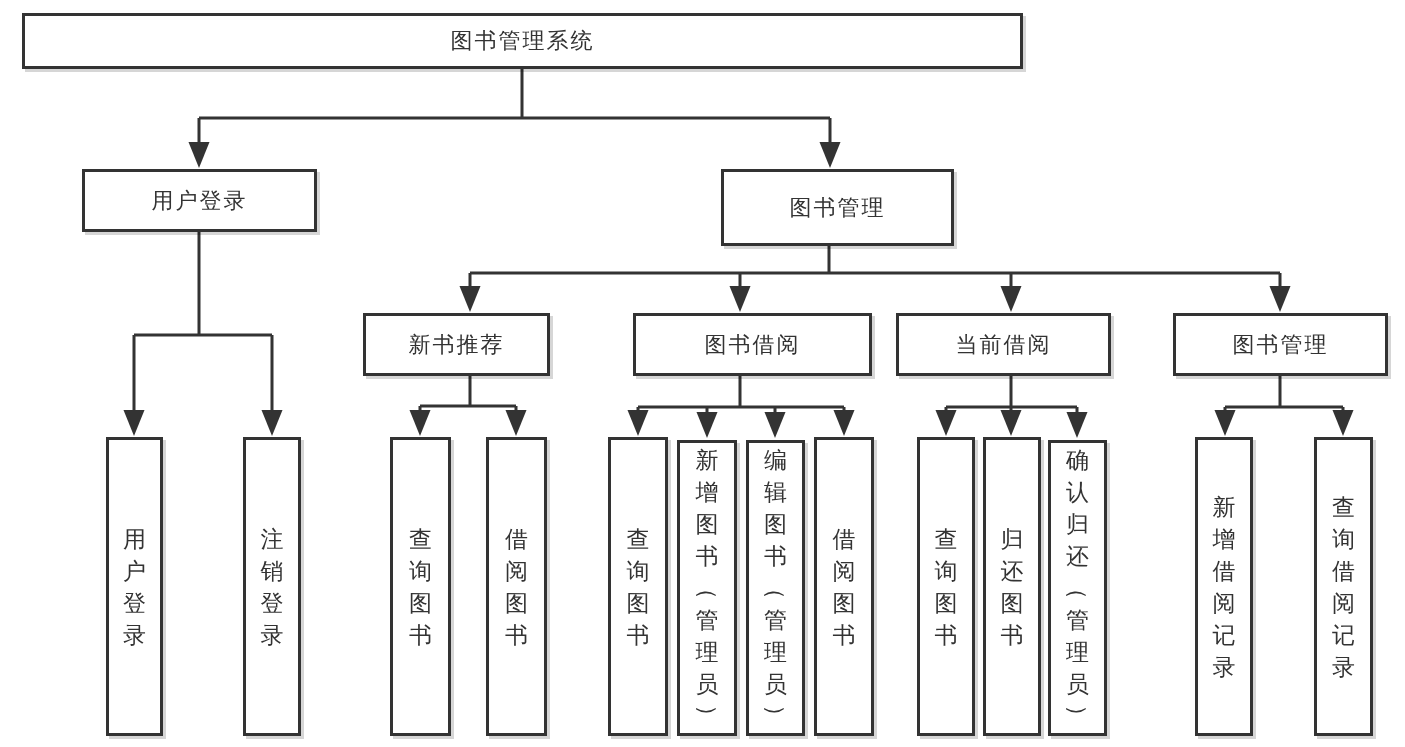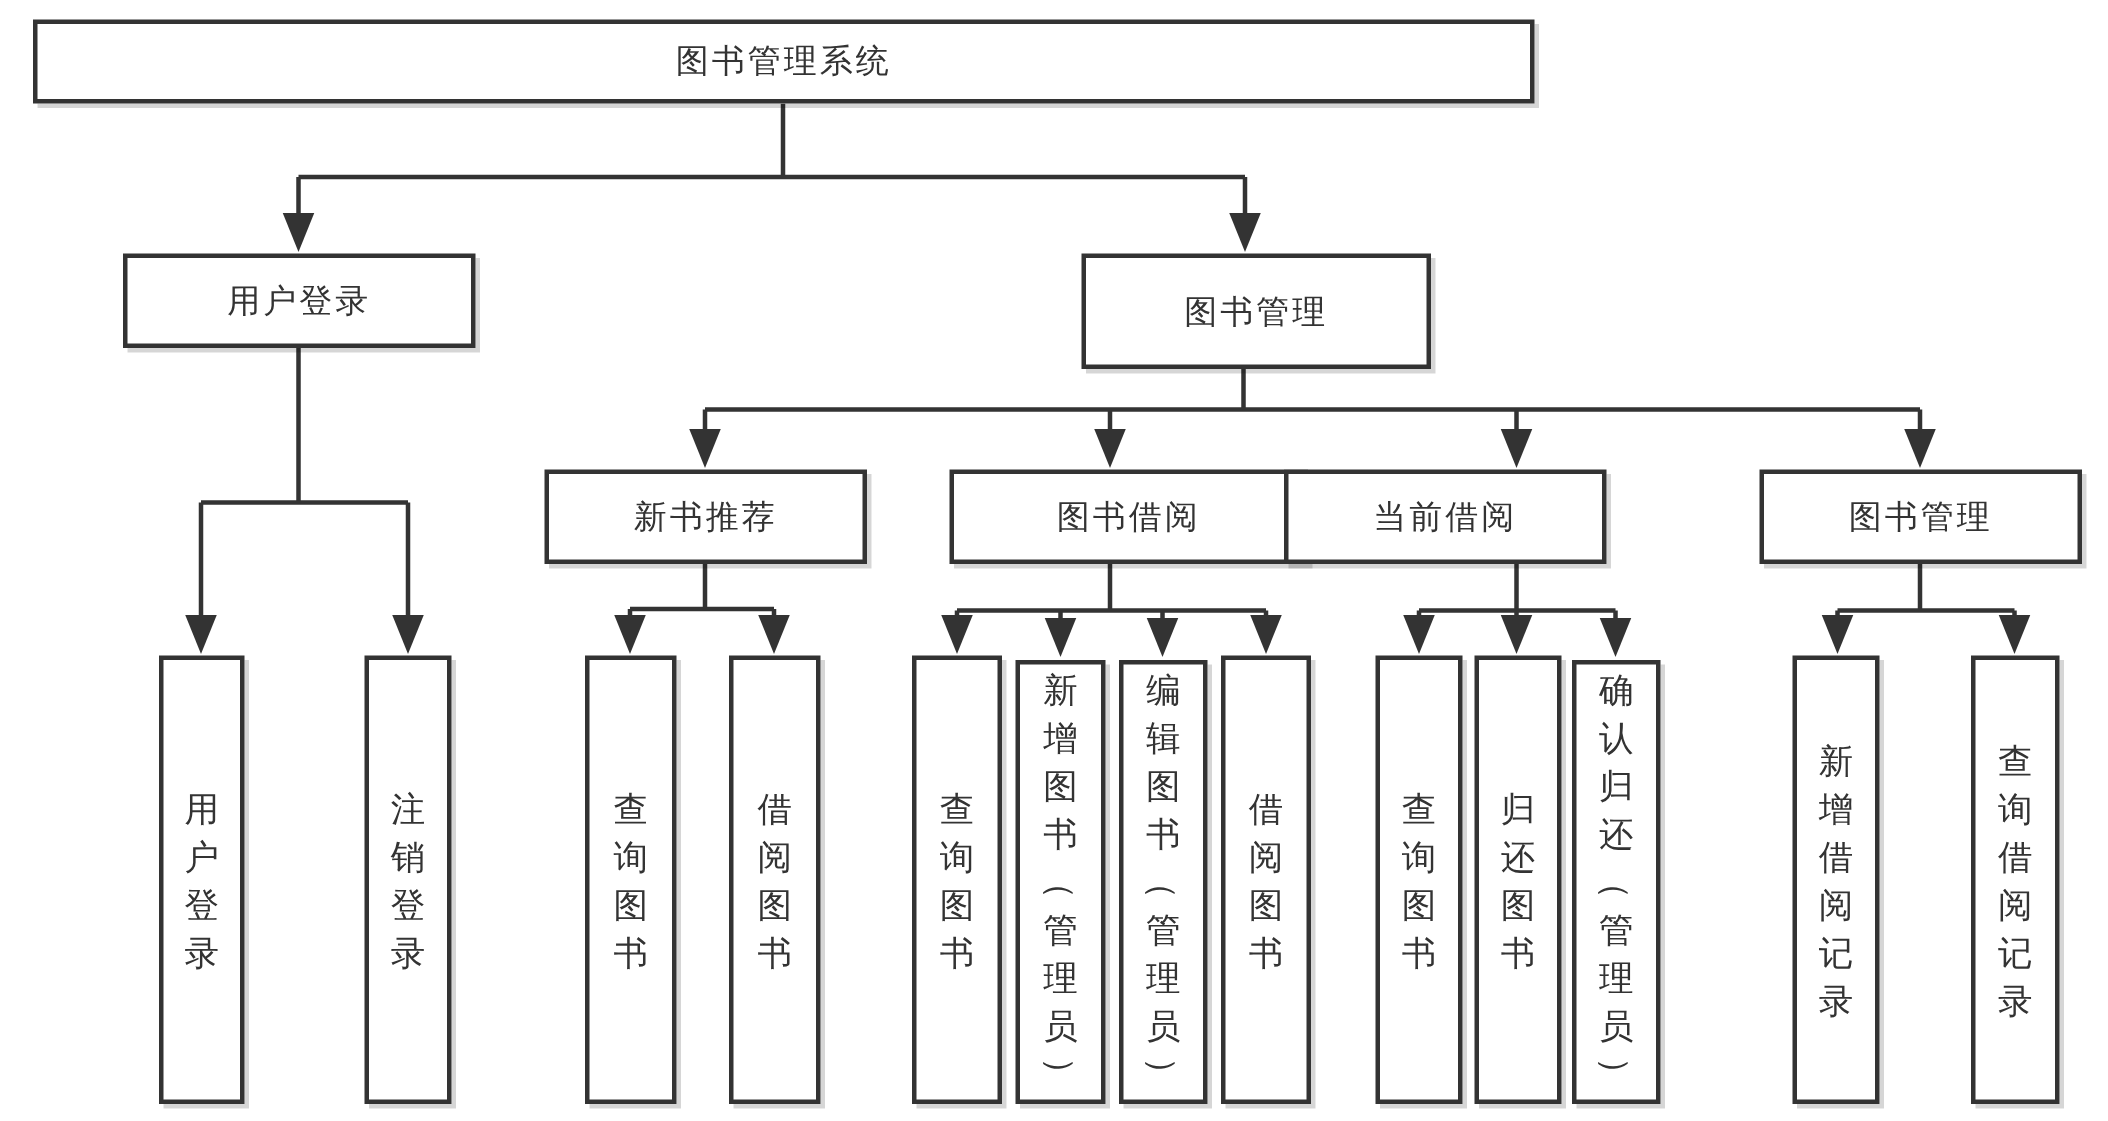--- a/index.html
+++ b/index.html
@@ -73,23 +73,23 @@
       <path d="M1214.5 410 L1235.5 410 L1225 436 Z"></path>
       <path d="M1332.5 410 L1353.5 410 L1343 436 Z"></path>
     </g>
   </svg>
 
   <div class="hbox" style="left:82px;top:169px;width:235px;height:63px;">用户登录</div>
 
   <div class="hbox" style="left:22px;top:13px;width:1001px;height:56px;">图书管理系统</div>
   <div class="hbox" style="left:721px;top:169px;width:233px;height:77px;">图书管理</div>
 
-  <div class="hbox" style="left:363px;top:313px;width:215px;height:63px;text-align:center;">新书推荐</div>
+  <div class="hbox" style="left:363px;top:313px;width:187px;height:63px;text-align:center;">新书推荐</div>
   <div class="hbox" style="left:633px;top:313px;width:239px;height:63px;">图书借阅</div>
-  <div class="hbox" style="left:856px;top:313px;width:215px;height:63px;">当前借阅</div>
+  <div class="hbox" style="left:896px;top:313px;width:215px;height:63px;">当前借阅</div>
   <div class="hbox" style="left:1173px;top:313px;width:215px;height:63px;">图书管理</div>
 
   <div class="vbox" style="left:106px;top:437px;width:57px;height:299px;">
       <span>用</span>
       <span>户</span>
       <span>登</span>
       <span>录</span>
     </div>
   <div class="vbox" style="left:243px;top:437px;width:58px;height:299px;">
       <span>注</span>

